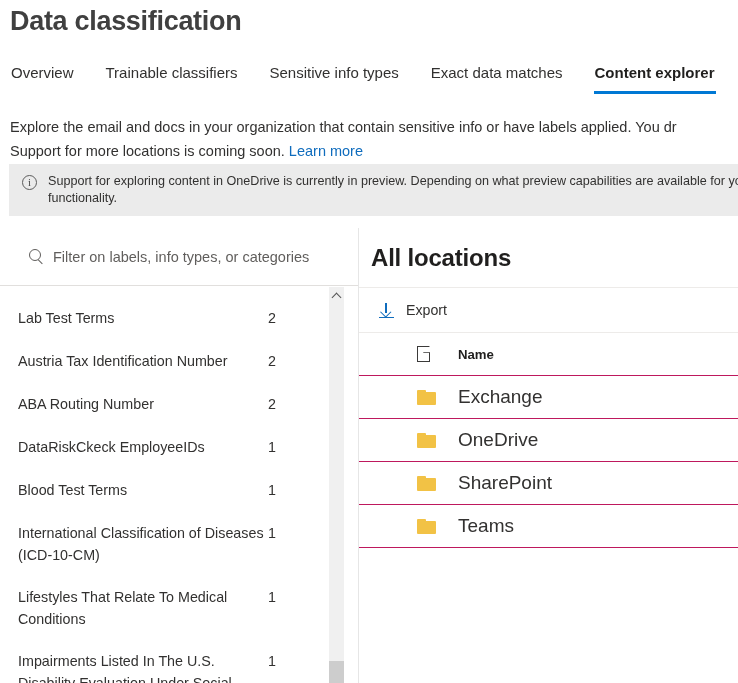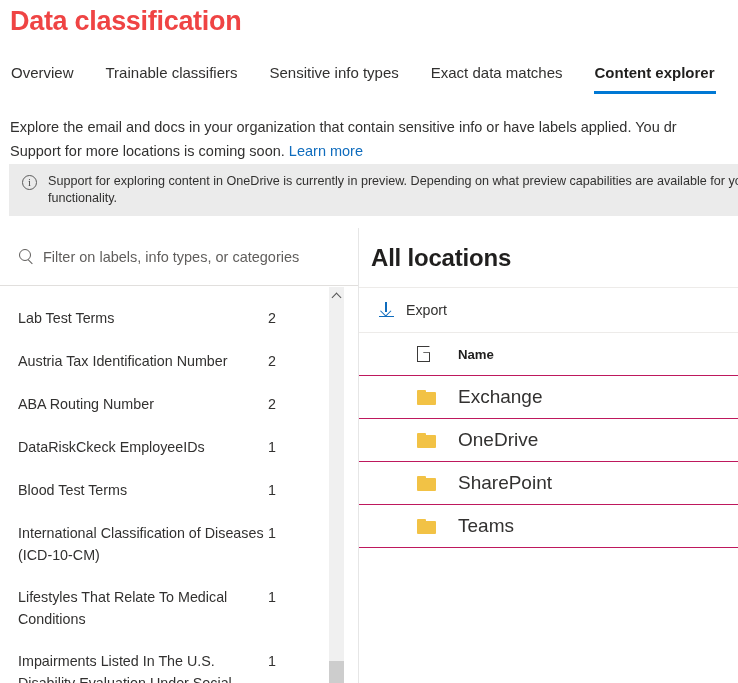--- a/index.html
+++ b/index.html
@@ -19,21 +19,21 @@
   }
 
   
   .page-title {
     position: absolute;
     left: 10px;
     top: 6px;
     font-size: 27px;
     font-weight: 700;
     letter-spacing: -0.3px;
-    color: #ef4444;
+    color: #404040;
     white-space: nowrap;
   }
 
   
   .tabbar {
     position: absolute;
     left: 10px;
     top: 64px;
     display: flex;
     align-items: flex-start;
@@ -143,21 +143,21 @@
     top: 0;
     width: 358px;
     bottom: 0;
   }
   .filter-row {
     position: relative;
     height: 58px;
     border-bottom: 1px solid #e1dfdd;
     display: flex;
     align-items: center;
-    padding-left: 18px;
+    padding-left: 28px;
   }
   .search-icon {
     flex: 0 0 auto;
     width: 17px;
     height: 17px;
     position: relative;
     margin-right: 8px;
   }
   .search-icon::before {
     content: "";
@@ -277,21 +277,21 @@
   .cmdbar {
     height: 45px;
     border-top: 1px solid #edebe9;
     margin-top: 15px;
     display: flex;
     align-items: center;
     padding-left: 18px;
   }
   .export-btn {
     display: flex;
-    align-items: flex-start;
+    align-items: flex-end;
     gap: 12px;
     cursor: pointer;
     padding: 5px 8px 5px 2px;
     background: transparent;
     border: none;
     font-family: "Liberation Sans", sans-serif;
   }
   .download-icon {
     position: relative;
     width: 15px;

